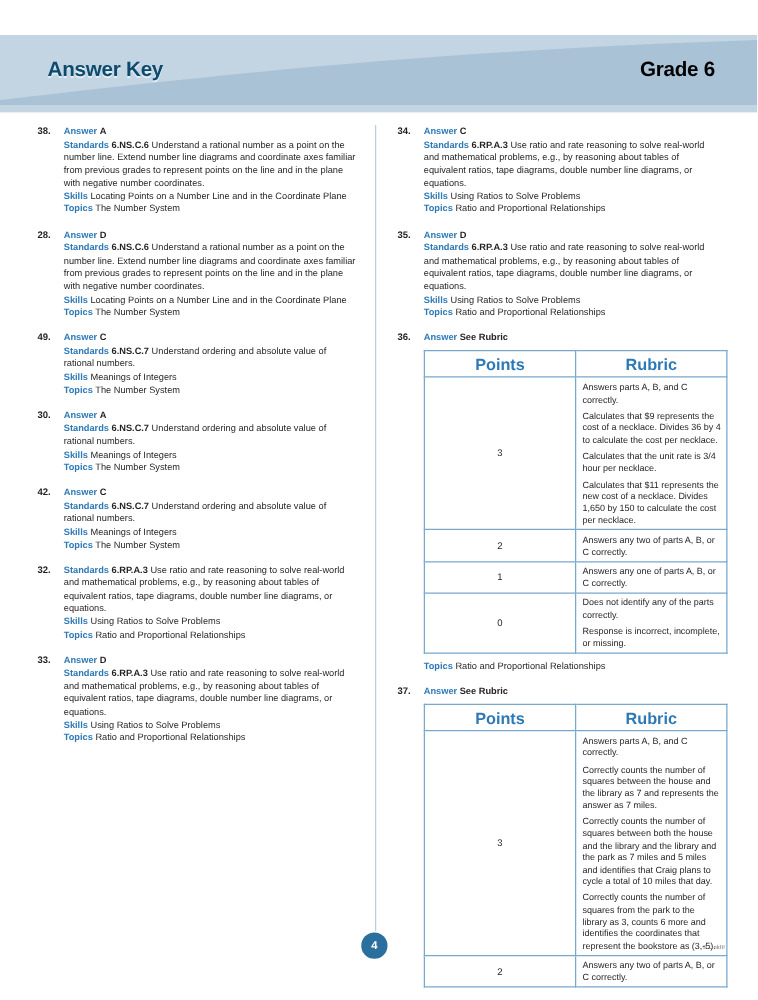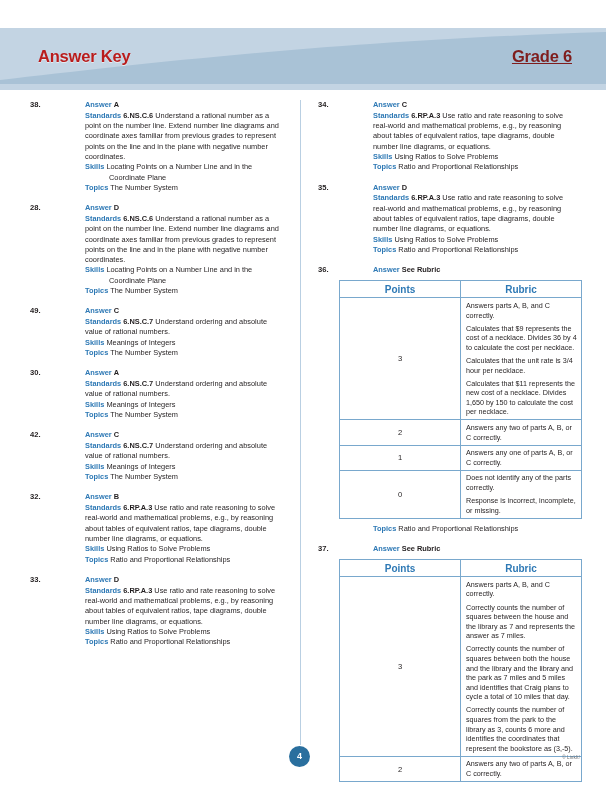--- a/index.html
+++ b/index.html
@@ -31,33 +31,32 @@
     height: 62px;
     overflow: hidden;
   }
   .banner svg { display: block; }
   .banner-title {
     position: absolute;
     left: 38px;
     top: 19px;
     font-size: 16.5px;
     font-weight: bold;
-    color: #b91c1c;
+    color: #0c4a6e;
     letter-spacing: -0.2px;
     text-shadow: 0 1px 0 rgba(255,255,255,0.55);
   }
   .banner-grade {
     position: absolute;
     right: 34px;
     top: 19px;
     font-size: 16.5px;
     font-weight: bold;
-    color: #7f1d1d;
+    color: #000000;
     letter-spacing: -0.2px;
-    text-decoration: underline;
   }
 
   
   .content {
     position: absolute;
     top: 100px;
     left: 0;
     width: 606px;
     height: 645px;
   }
@@ -88,21 +87,20 @@
     left: 0;
     top: 0;
     font-size: 7.6px;
     font-weight: bold;
     color: #231f20;
   }
   .line {
     font-size: 7.4px;
     line-height: 10.3px;
     color: #231f20;
-    margin-left: 34px;
   }
   .lbl {
     color: #2e79b5;
     font-weight: bold;
   }
   .bold {
     font-weight: bold;
     color: #231f20;
   }
   .answer-line { margin-bottom: 0.5px; }
@@ -120,21 +118,21 @@
     width: 243px;
     table-layout: fixed;
   }
   .rubric th, .rubric td {
     border: 0.6px solid #79a8cd;
     vertical-align: middle;
   }
   .rubric th {
     color: #2e79b5;
     font-weight: bold;
-    font-size: 10px;
+    font-size: 13px;
     padding: 2.5px 0;
     text-align: center;
   }
   .rubric td.pts {
     width: 33px;
     text-align: center;
     font-size: 7.6px;
     color: #231f20;
   }
   .rubric td.desc {
@@ -316,24 +314,20 @@
           <span>Meanings of Integers</span>
         </div>
         <div class="line">
           <span class="lbl">Topics</span>
           <span>The Number System</span>
         </div>
       </div>
 
       <div class="item">
         <span class="item-num">32.</span>
-        <div class="line answer-line">
-          <span class="lbl">Answer</span>
-          <span class="bold">B</span>
-        </div>
         <div class="line std-block">
           <span class="lbl">Standards</span>
           <span class="bold">6.RP.A.3</span>
           <span>Use ratio and rate reasoning to solve real-world and mathematical problems, e.g., by reasoning about tables of equivalent ratios, tape diagrams, double number line diagrams, or equations.</span>
         </div>
         <div class="line hang-sk">
           <span class="lbl">Skills</span>
           <span>Using Ratios to Solve Problems</span>
         </div>
         <div class="line">

